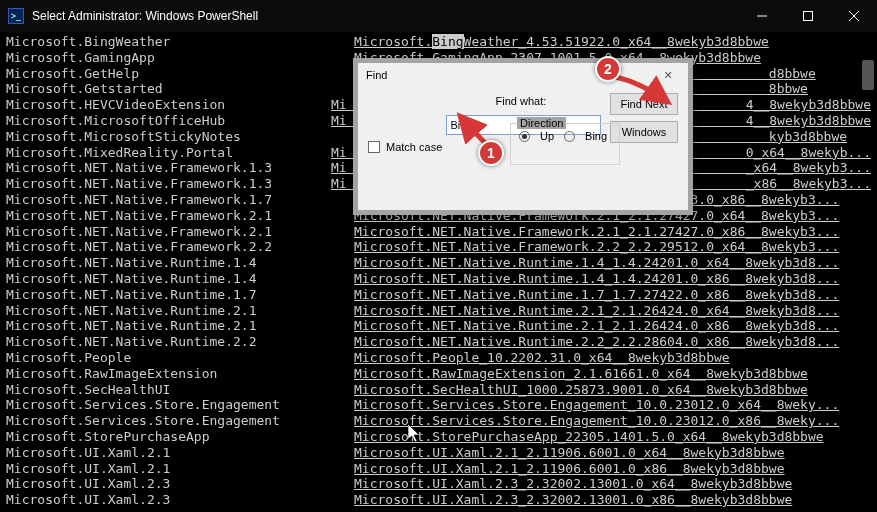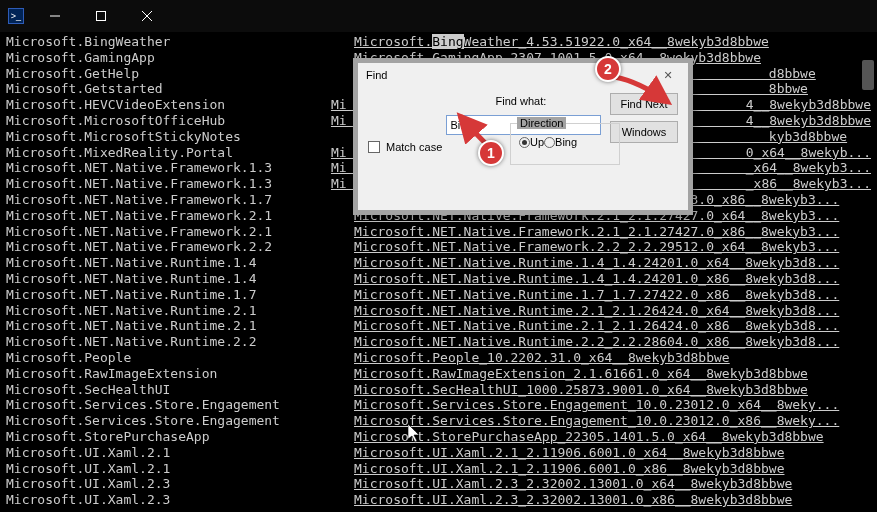--- a/index.html
+++ b/index.html
@@ -23,33 +23,34 @@
 .find-close { width: 24px; height: 20px; display: flex; align-items: center; justify-content: center; color: #555; }
 .find-body { padding: 8px 10px; position: relative; }
 .find-row { display: flex; align-items: center; gap: 8px; margin-bottom: 10px; flex-direction: column; }
 .find-label { width: 55px; }
 .find-input { width: 155px; height: 20px; border: 1px solid #7a9fd4; padding: 1px 4px; font-size: 11px; background: #fff; }
 .find-btn { position: absolute; right: 10px; width: 68px; height: 22px; border: 1px solid #adadad; background: #e1e1e1; font-size: 11px; display: flex; align-items: center; justify-content: center; }
 .find-next-btn { top: 6px; }
 .cancel-btn { top: 34px; }
 .direction-group { position: absolute; left: 152px; top: 36px; width: 110px; height: 42px; border: 1px solid #d0d0d0; padding: 6px 8px; }
 .direction-title { position: absolute; top: -7px; left: 6px; background: #a3a3a3; padding: 0 3px; font-size: 11px; }
-.direction-opts { display: flex; margin-top: 6px; align-items: center; }
+.direction-opts { display: flex; gap: 10px; margin-top: 0; align-items: center; }
 .radio { width: 11px; height: 11px; border: 1px solid #666; border-radius: 50%; display: inline-flex; align-items: center; justify-content: center; }
 .radio.checked::after { content: ""; width: 5px; height: 5px; background: #333; border-radius: 50%; }
 .match-case { position: absolute; left: 10px; top: 54px; display: flex; align-items: center; gap: 6px; }
 .checkbox { width: 12px; height: 12px; border: 1px solid #666; background: #fff; }
 .annot-circle { position: absolute; width: 26px; height: 26px; border-radius: 50%; background: #d63838; border: 2px solid #fff; display: flex; align-items: center; justify-content: center; color: #fff; font-weight: bold; font-size: 14px; font-family: "Segoe UI", sans-serif; box-shadow: 0 0 4px rgba(0,0,0,.5); z-index: 20; }
 .annot-arrow { position: absolute; z-index: 19; }
 </style>
 </head>
 <body>
 
 <div class="titlebar">
   <div class="titlebar-icon">&gt;_</div>
+  <div class="titlebar-title">Select Administrator: Windows PowerShell</div>
   <div class="titlebar-btns">
     <div class="titlebar-btn">
         <svg viewBox="0 0 10 10">
           <line x1="0" y1="5" x2="10" y2="5" stroke="#fff" stroke-width="1"></line>
         </svg>
       </div>
     <div class="titlebar-btn">
         <svg viewBox="0 0 10 10">
           <rect x="0.5" y="0.5" width="9" height="9" fill="none" stroke="#fff" stroke-width="1"></rect>
         </svg>

